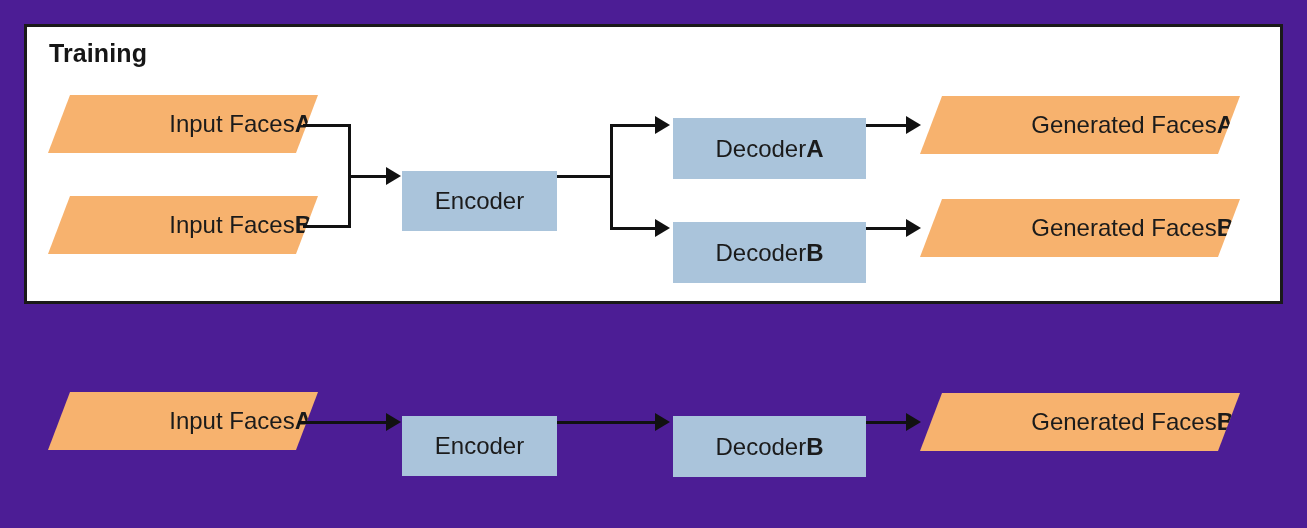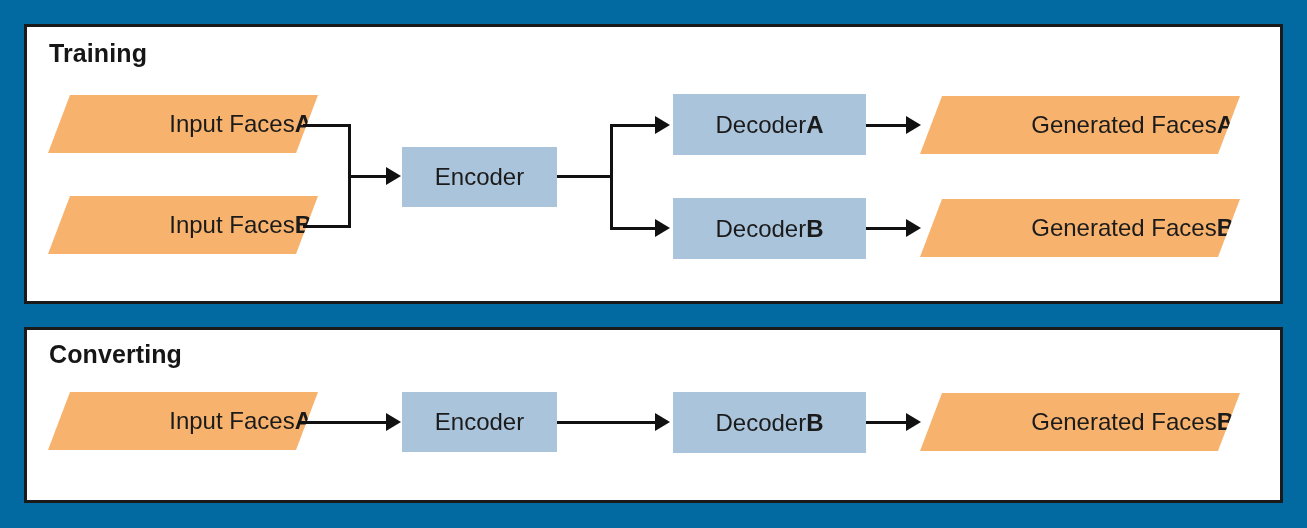--- a/index.html
+++ b/index.html
@@ -7,21 +7,21 @@
     padding: 0;
     background: #ffffff;
   }
   body {
     font-family: "Liberation Sans", sans-serif;
   }
   #canvas {
     position: relative;
     width: 1307px;
     height: 528px;
-    background: #0369a1;
+    background: #4c1d95;
     overflow: hidden;
   }
   .panel {
     position: absolute;
     border: 3px solid #1a1a1a;
     background: #ffffff;
     box-sizing: border-box;
   }
   #panel-training { left: 24px; top: 24px; width: 1259px; height: 280px; }
   #panel-converting { left: 24px; top: 327px; width: 1259px; height: 176px; }
@@ -50,20 +50,21 @@
   .node .lbl { pointer-events: none; }
   .node.data {
     background: #f7b26e;
     
     clip-path: polygon(22px 0, 100% 0, calc(100% - 22px) 100%, 0 100%);
     padding-right: 6px;
     justify-content: flex-end;
   }
   .node.proc {
     background: #aac4db;
+    margin-top: 24px;
   }
   .node b { font-weight: bold; }
 
   
   .hline, .vline {
     position: absolute;
     background: #111111;
   }
   .hline { height: 3px; }
   .vline { width: 3px; }
@@ -130,23 +131,20 @@
   <div class="hline" style="left:610px; top:124px; width:47px;"></div>
   <div class="arrowhead" style="left:655px; top:116px;"></div>
   <div class="hline" style="left:610px; top:227px; width:47px;"></div>
   <div class="arrowhead" style="left:655px; top:219px;"></div>
 
   <div class="hline" style="left:866px; top:124px; width:42px;"></div>
   <div class="arrowhead" style="left:906px; top:116px;"></div>
   <div class="hline" style="left:866px; top:227px; width:42px;"></div>
   <div class="arrowhead" style="left:906px; top:219px;"></div>
 
-  <div class="panel" id="panel-converting">
-    <div class="panel-title" id="title-converting">Converting</div>
-  </div>
 
   <div class="node data" style="left:48px; top:392px; width:270px; height:58px;">
     <span class="lbl">Input Faces </span>
       <b>A</b>
   </div>
 
   <div class="node proc" style="left:402px; top:392px; width:155px; height:60px;">
     <span class="lbl">Encoder</span>
       <b></b>
   </div>

